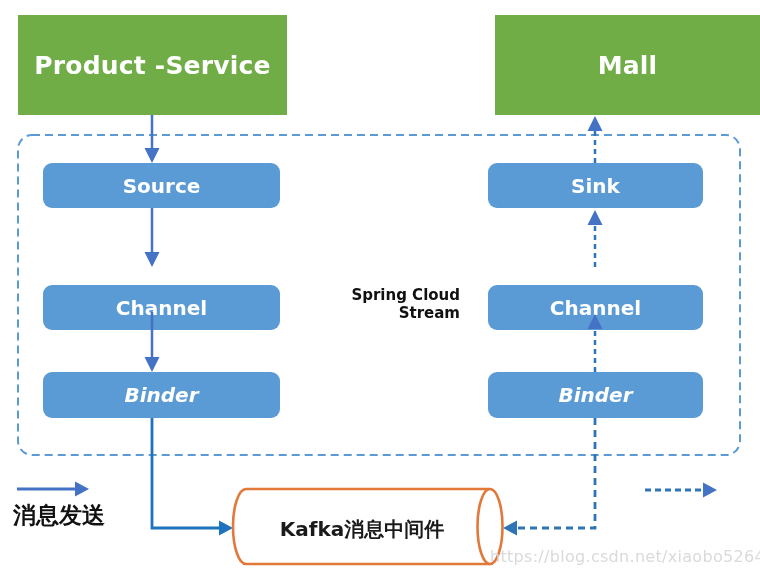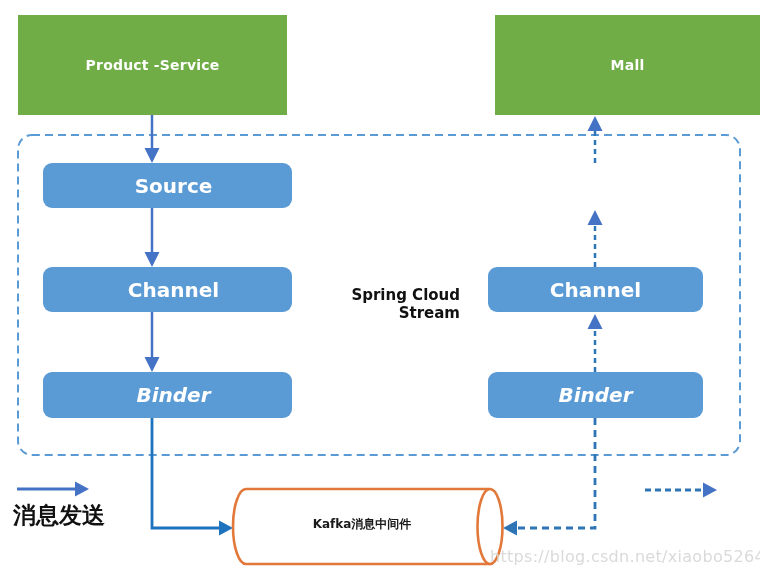--- a/index.html
+++ b/index.html
@@ -3,53 +3,53 @@
 <meta charset="utf-8">
 <style>
   html,body{margin:0;padding:0;background:#fff;}
   body{font-family:"DejaVu Sans","Liberation Sans",sans-serif;}
   .stage{position:relative;width:760px;height:577px;background:#ffffff;overflow:hidden;}
 
   .green-box{
     position:absolute;
     background:#70AD47;
     color:#ffffff;
-    font-size:14px;
+    font-size:25px;
     font-weight:700;
     display:flex;align-items:center;justify-content:center;
     letter-spacing:0.2px;
     z-index:2;
   }
   .green-box.product{left:18px;top:15px;width:269px;height:100px;}
   .green-box.mall{left:463px;top:15px;width:265px;height:100px;margin-left:32px;}
 
   .blue-box{
     position:absolute;
     background:#5B9BD5;
     color:#ffffff;
     font-size:20px;
     font-weight:600;
     border-radius:9px;
     display:flex;align-items:center;justify-content:center;
     z-index:2;
   }
-  .col-left{left:43px;width:237px;padding-left:12px;}
+  .col-left{left:43px;width:237px;}
   .col-right{left:488px;width:215px;}
   .row-1{top:163px;height:45px;}
-  .row-2{top:267px;height:45px;}
+  .row-2{top:285px;height:45px;}
   .row-3{top:372px;height:46px;font-style:italic;}
 
   .stream-label{
     position:absolute;left:288px;top:286px;width:172px;
     text-align:right;color:#111111;font-size:15px;font-weight:700;
     z-index:3;
   }
   .kafka-label{
     position:absolute;left:248px;top:516px;width:228px;
-    text-align:center;color:#1a1a1a;font-size:12px;font-weight:700;
+    text-align:center;color:#1a1a1a;font-size:20px;font-weight:700;
     z-index:6;
   }
   .legend-text{
     position:absolute;color:#111111;font-size:23px;font-weight:700;
     z-index:3;white-space:nowrap;
   }
   .legend-text.send{left:13px;top:500px;}
   .legend-text.listen{left:643px;top:500px;}
 
   .watermark{
@@ -68,20 +68,21 @@
 
 <div class="stage">
 
   <div class="green-box product">Product -Service</div>
   <div class="green-box mall">Mall</div>
 
   <div class="blue-box col-left row-1">Source</div>
   <div class="blue-box col-left row-2">Channel</div>
   <div class="blue-box col-left row-3">Binder</div>
 
+  <div class="blue-box col-right row-1">Sink</div>
   <div class="blue-box col-right row-2">Channel</div>
   <div class="blue-box col-right row-3">Binder</div>
 
   <div class="stream-label">Spring Cloud Stream</div>
   <div class="kafka-label">Kafka消息中间件</div>
   <div class="legend-text send">消息发送</div>
   <div class="watermark">https://blog.csdn.net/xiaobo5264063</div>
 
   <svg class="overlay" viewBox="0 0 760 577">
 

